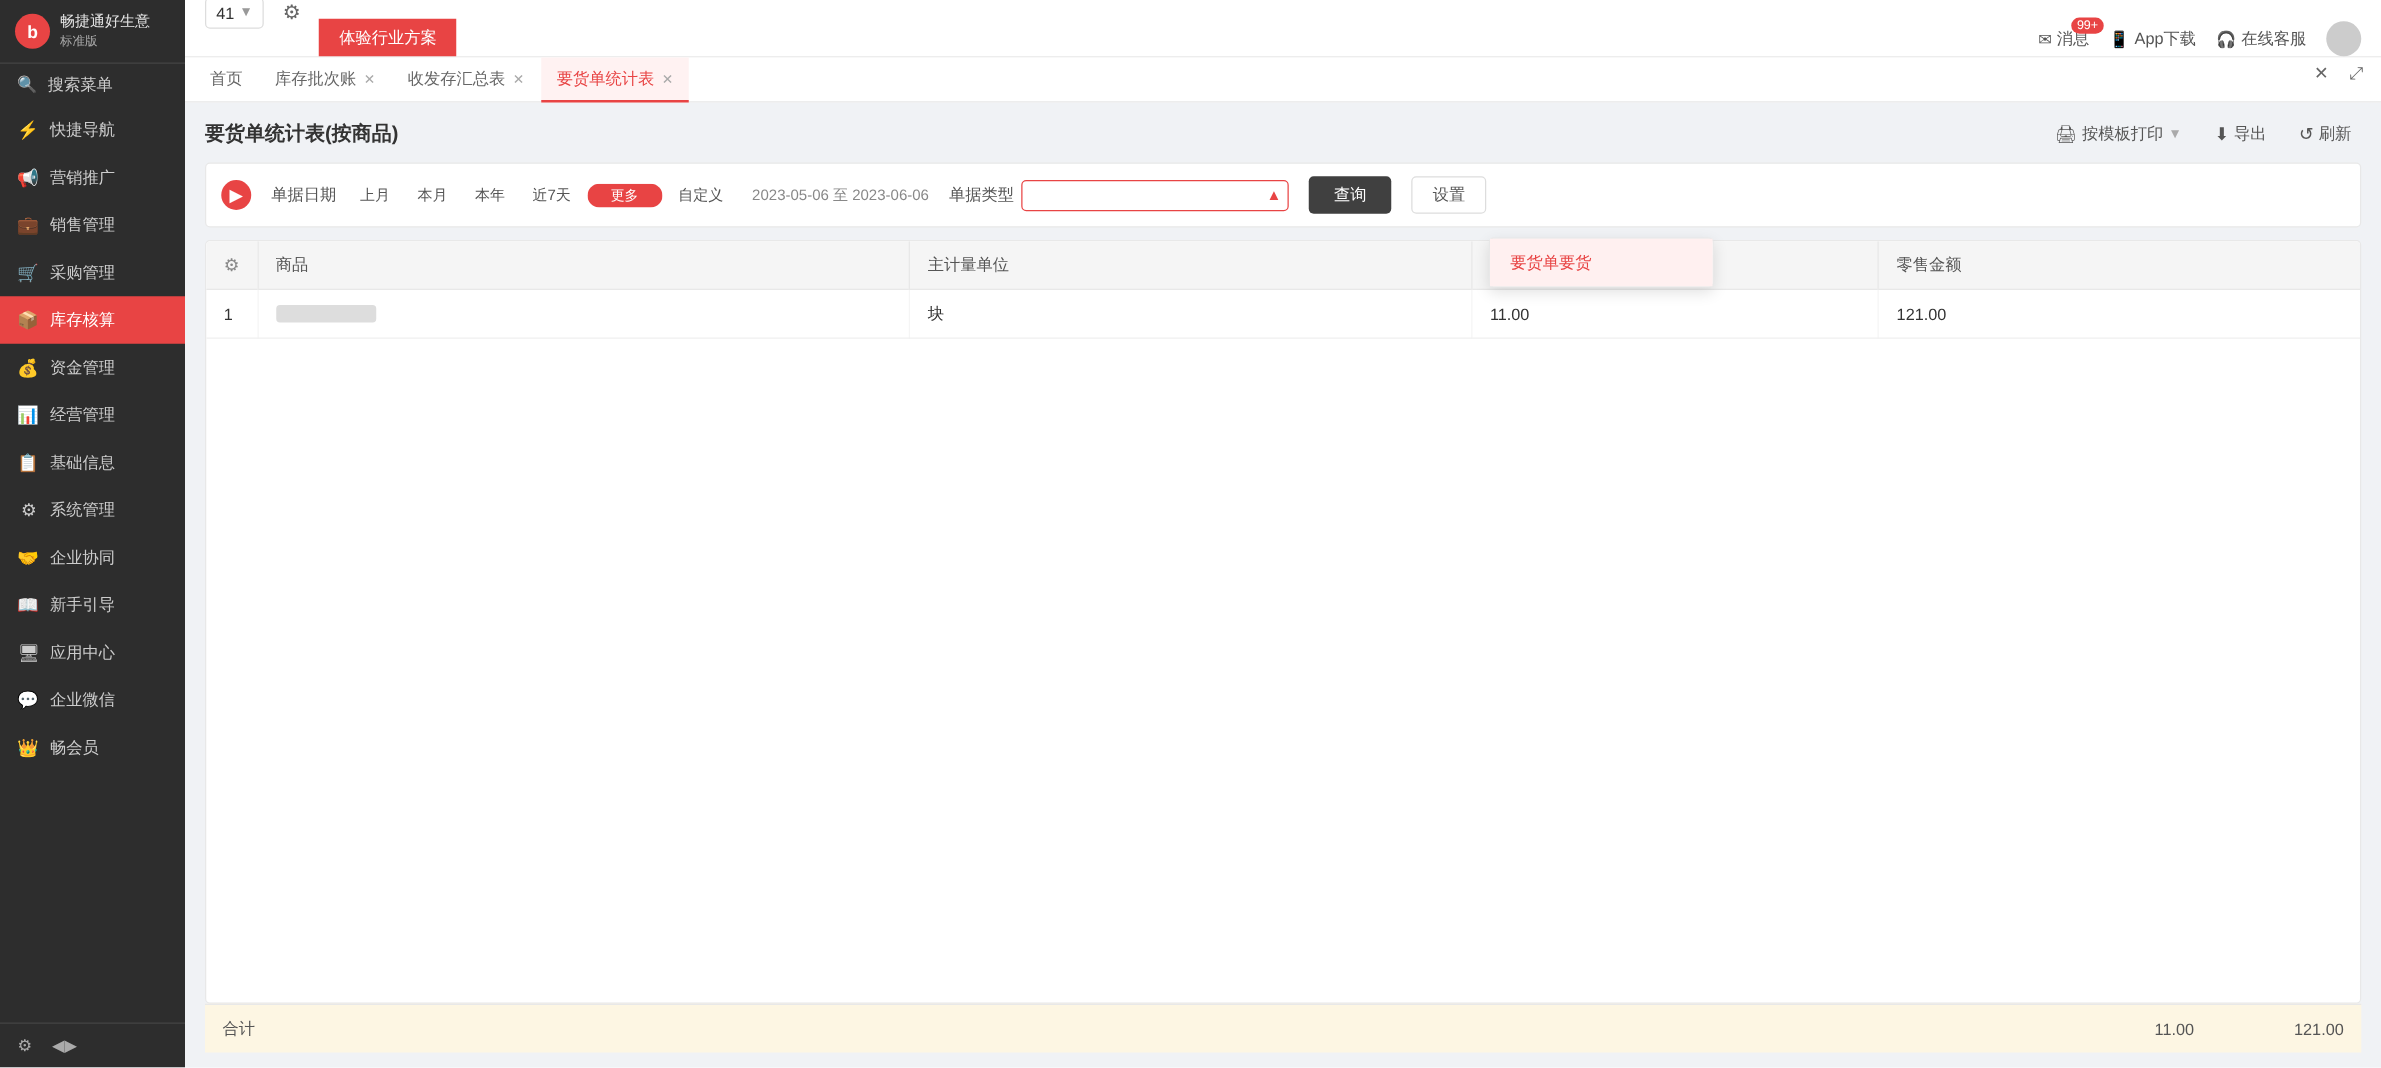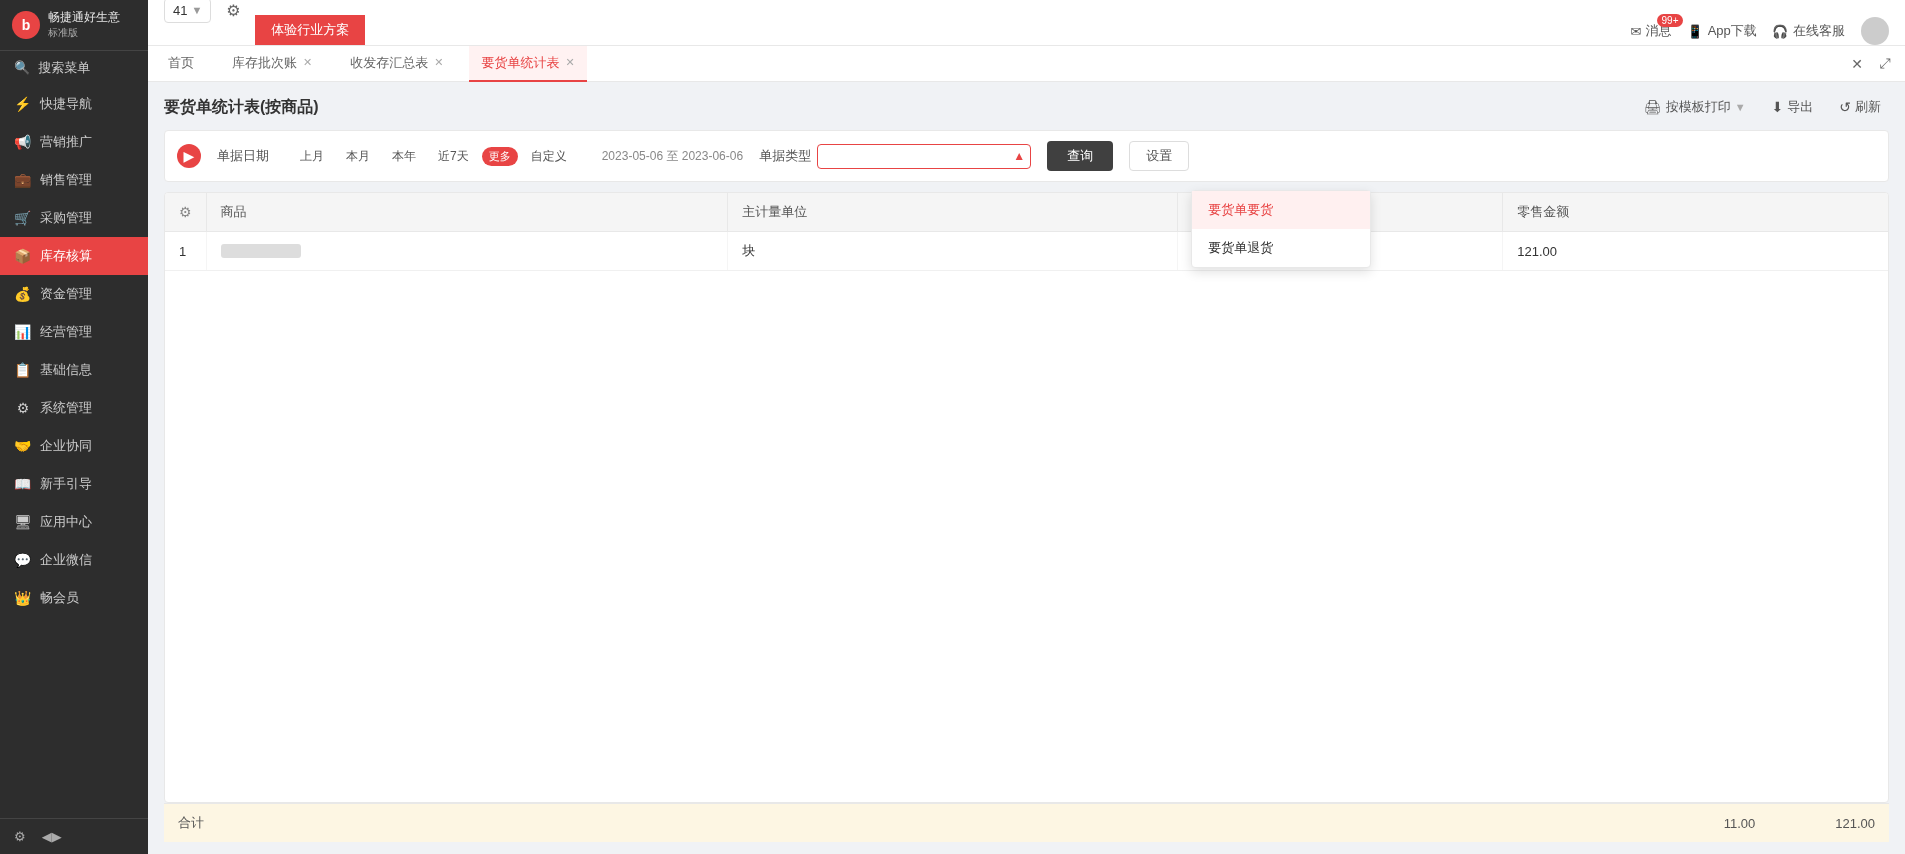--- a/index.html
+++ b/index.html
@@ -130,26 +130,26 @@
       width: 28px; height: 28px;
       background: #ccc; border-radius: 50%;
       display: flex; align-items: center; justify-content: center;
       font-size: 11px; color: #fff;
     }
 
     
     .tabs-bar {
       background: #fff;
       display: flex;
-      align-items: center;
+      align-items: flex-start;
       border-bottom: 1px solid #e8e8e8;
       padding: 0 8px;
       height: 36px;
       flex-shrink: 0;
-      gap: 14px;
+      gap: 2px;
     }
     .tab-item {
       display: flex; align-items: center; gap: 4px;
       padding: 0 12px;
       height: 36px;
       cursor: pointer;
       font-size: 13px;
       color: #666;
       border-bottom: 2px solid transparent;
       white-space: nowrap;
@@ -206,30 +206,30 @@
     .filter-expand-btn {
       width: 24px; height: 24px;
       background: #e84444;
       color: #fff;
       border-radius: 50%;
       display: flex; align-items: center; justify-content: center;
       cursor: pointer; font-size: 14px;
       flex-shrink: 0;
     }
     .filter-group {
-      display: flex; align-items: center; gap: 22px; font-size: 13px; color: #333;
+      display: flex; align-items: center; gap: 10px; font-size: 13px; color: #333;
     }
     .filter-label { color: #555; white-space: nowrap; }
     .date-btns { display: flex; gap: 4px; align-items: center; }
     .date-btn {
       padding: 2px 8px; border-radius: 3px; cursor: pointer;
       color: #555; font-size: 12px; border: 1px solid transparent;
     }
     .date-btn.more-btn {
-      background: #e84444; color: #fff; border-radius: 10px; font-size: 11px; padding: 1px 6px; text-align: center;
+      background: #e84444; color: #fff; border-radius: 10px; font-size: 11px; padding: 1px 18px; text-align: center;
     }
     .date-btn.custom { color: #555; }
     .date-range { font-size: 12px; color: #888; margin-left: 4px; }
 
     .filter-type-group {
       display: flex; align-items: center; gap: 6px; position: relative;
     }
     .filter-type-input {
       border: 1px solid #e84444;
       border-radius: 4px;
@@ -508,21 +508,20 @@
 
       <div class="filter-type-group">
         <span class="filter-label">单据类型</span>
         <div style="position:relative; display:inline-block;">
           <input class="filter-type-input" value="" readonly="" style="min-width: 180px;">
           <span class="filter-type-chevron">▲</span>
         </div>
 
         <div class="dropdown-overlay">
           <div class="dropdown-item selected">要货单要货</div>
-          <div class="dropdown-item">要货单退货</div>
         </div>
       </div>
 
 
       <button class="query-btn">查询</button>
       <button class="settings-btn">设置</button>
     </div>
 
     <div class="table-container">
       <table class="data-table">

